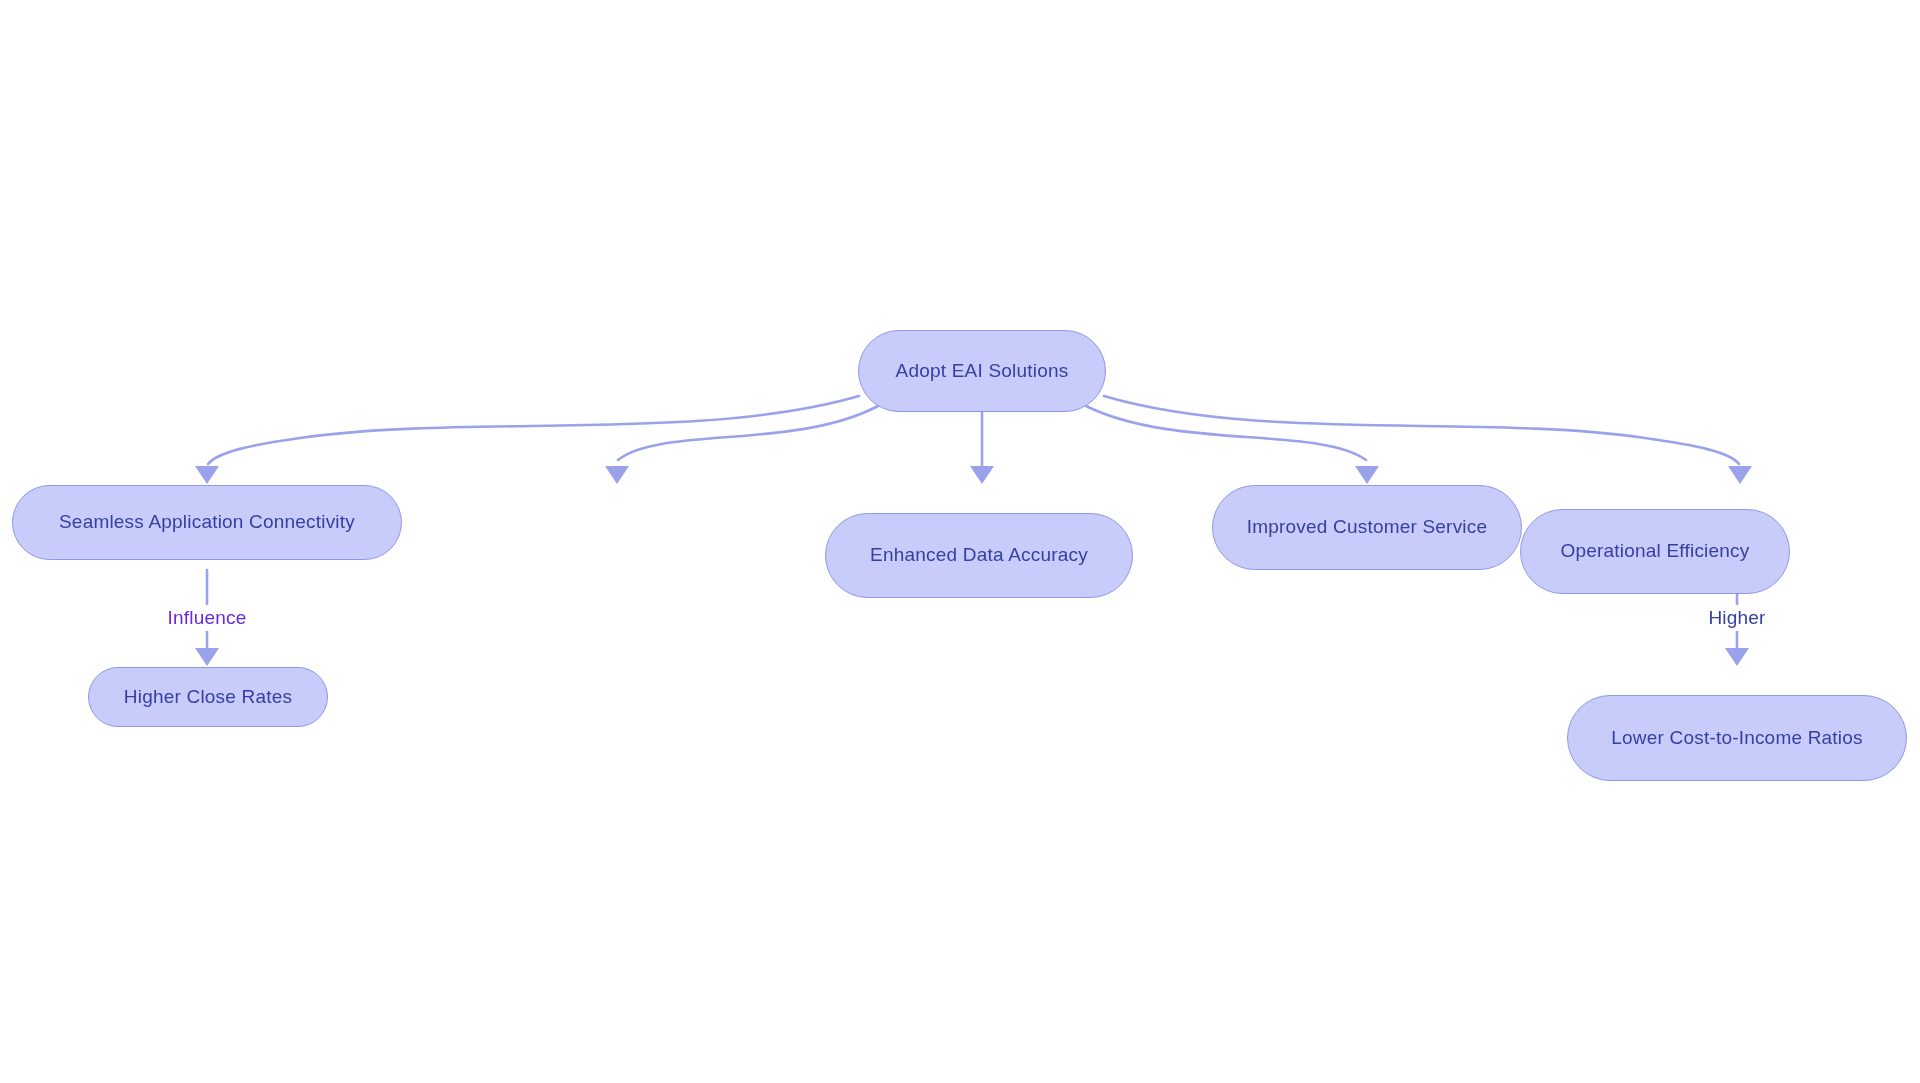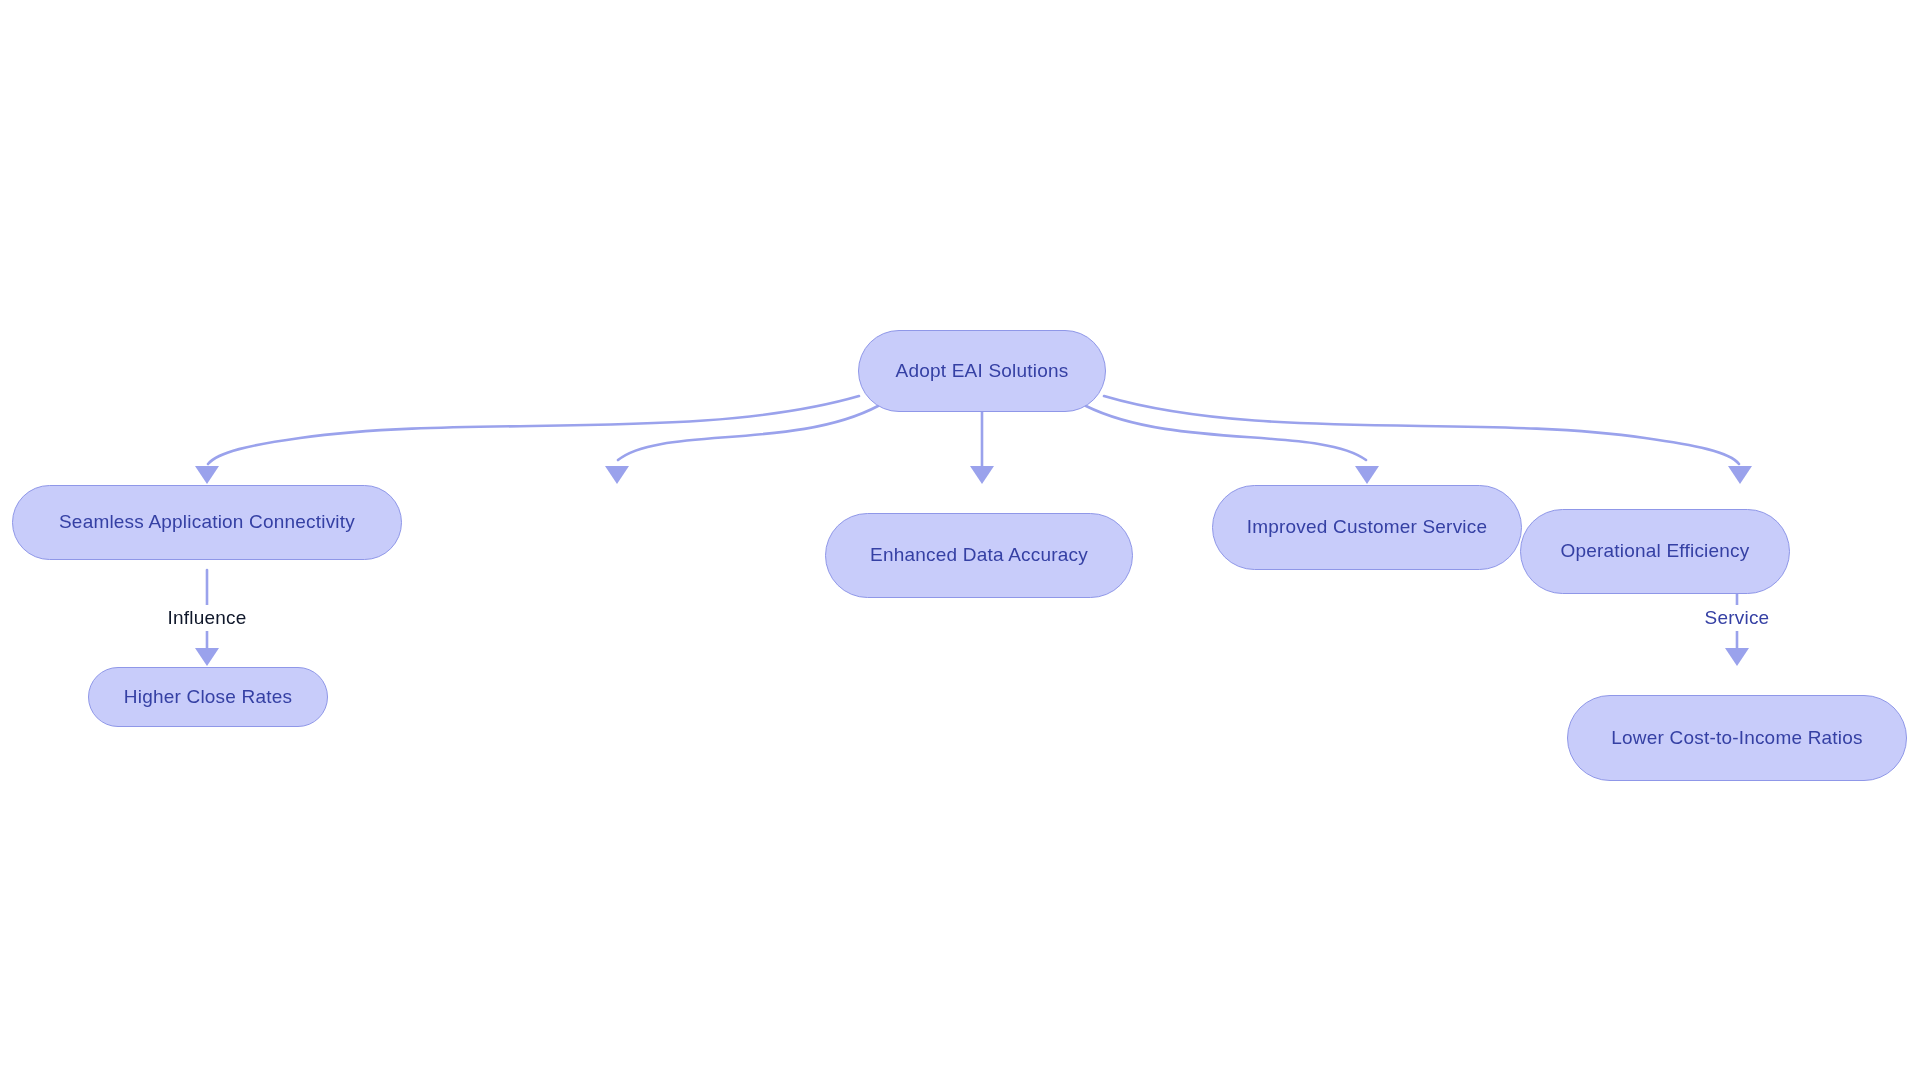--- a/index.html
+++ b/index.html
@@ -64,22 +64,22 @@
       <path d="M 1086 406 C 1175 450, 1320 426, 1366 460" fill="none" stroke="#9AA2EC" stroke-width="2.6" stroke-linecap="round"></path>
       <path d="M 1355 466 L 1379 466 L 1367 484 Z" fill="#9AA2EC"></path>
       <path d="M 1104 396 C 1260 442, 1480 414, 1645 438 C 1695 445, 1730 452, 1739 464" fill="none" stroke="#9AA2EC" stroke-width="2.6" stroke-linecap="round"></path>
       <path d="M 1728 466 L 1752 466 L 1740 484 Z" fill="#9AA2EC"></path>
       <path d="M 207 570 L 207 649" fill="none" stroke="#9AA2EC" stroke-width="2.6" stroke-linecap="round"></path>
       <path d="M 195 648 L 219 648 L 207 666 Z" fill="#9AA2EC"></path>
       <path d="M 1737 570 L 1737 649" fill="none" stroke="#9AA2EC" stroke-width="2.6" stroke-linecap="round"></path>
       <path d="M 1725 648 L 1749 648 L 1737 666 Z" fill="#9AA2EC"></path>
     </svg>
 
-<div class="edge-label" style="left: 207px; top: 618px; color: #0f172a;">Influence</div>
-    <div class="edge-label" style="left: 1737px; top: 618px; color: rgb(53, 64, 164);">Service</div>
+<div class="edge-label" style="left: 207px; top: 618px; color: #6d28d9;">Influence</div>
+    <div class="edge-label" style="left: 1737px; top: 618px; color: rgb(53, 64, 164);">Higher</div>
     <div class="node" style="left: 858px; top: 330px; width: 248px; height: 82px;">Adopt EAI Solutions</div>
     <div class="node" style="left: 12px; top: 485px; width: 390px; height: 75px;">Seamless Application Connectivity</div>
     <div class="node" style="left: 825px; top: 485px; width: 308px; height: 85px; margin-top: 28px;">Enhanced Data Accuracy</div>
     <div class="node" style="left: 1212px; top: 485px; width: 310px; height: 85px;">Improved Customer Service</div>
     <div class="node" style="left: 1520px; top: 485px; width: 270px; height: 85px; margin-top: 24px;">Operational Efficiency</div>
     <div class="node" style="left: 88px; top: 667px; width: 240px; height: 60px;">Higher Close Rates</div>
     <div class="node" style="left: 1567px; top: 667px; width: 340px; height: 86px; margin-top: 28px;">Lower Cost-to-Income Ratios</div>
   </div>
 
 </body></html>

